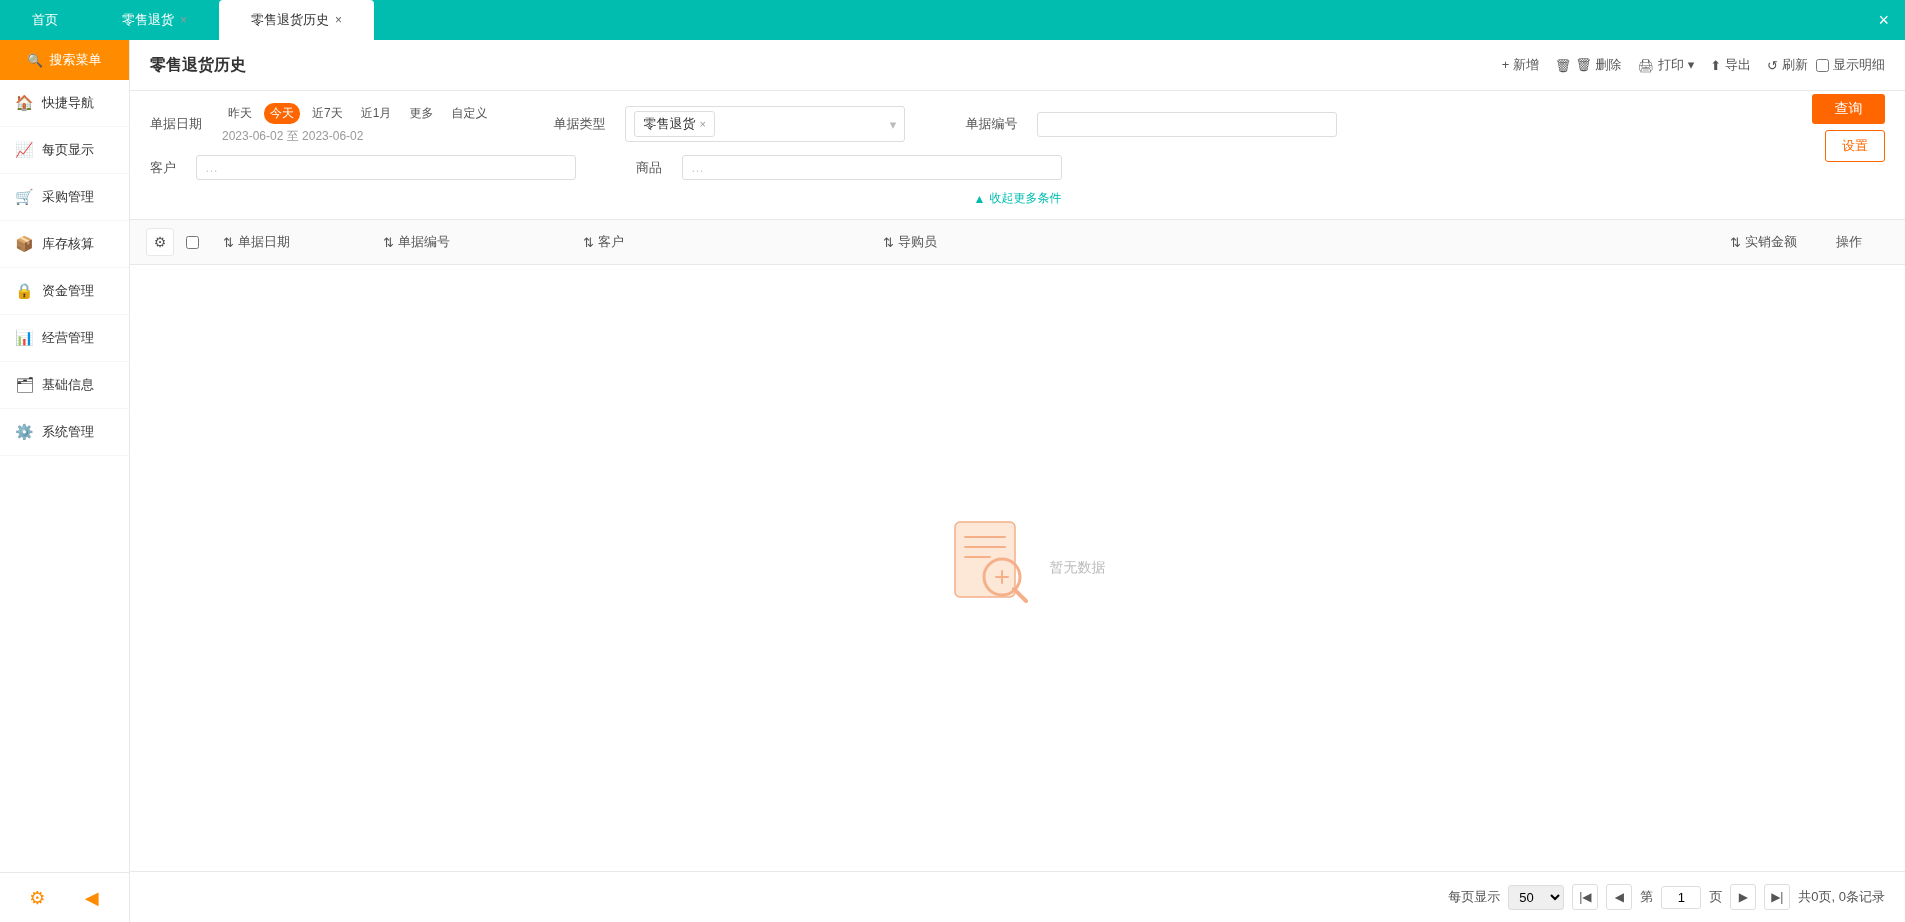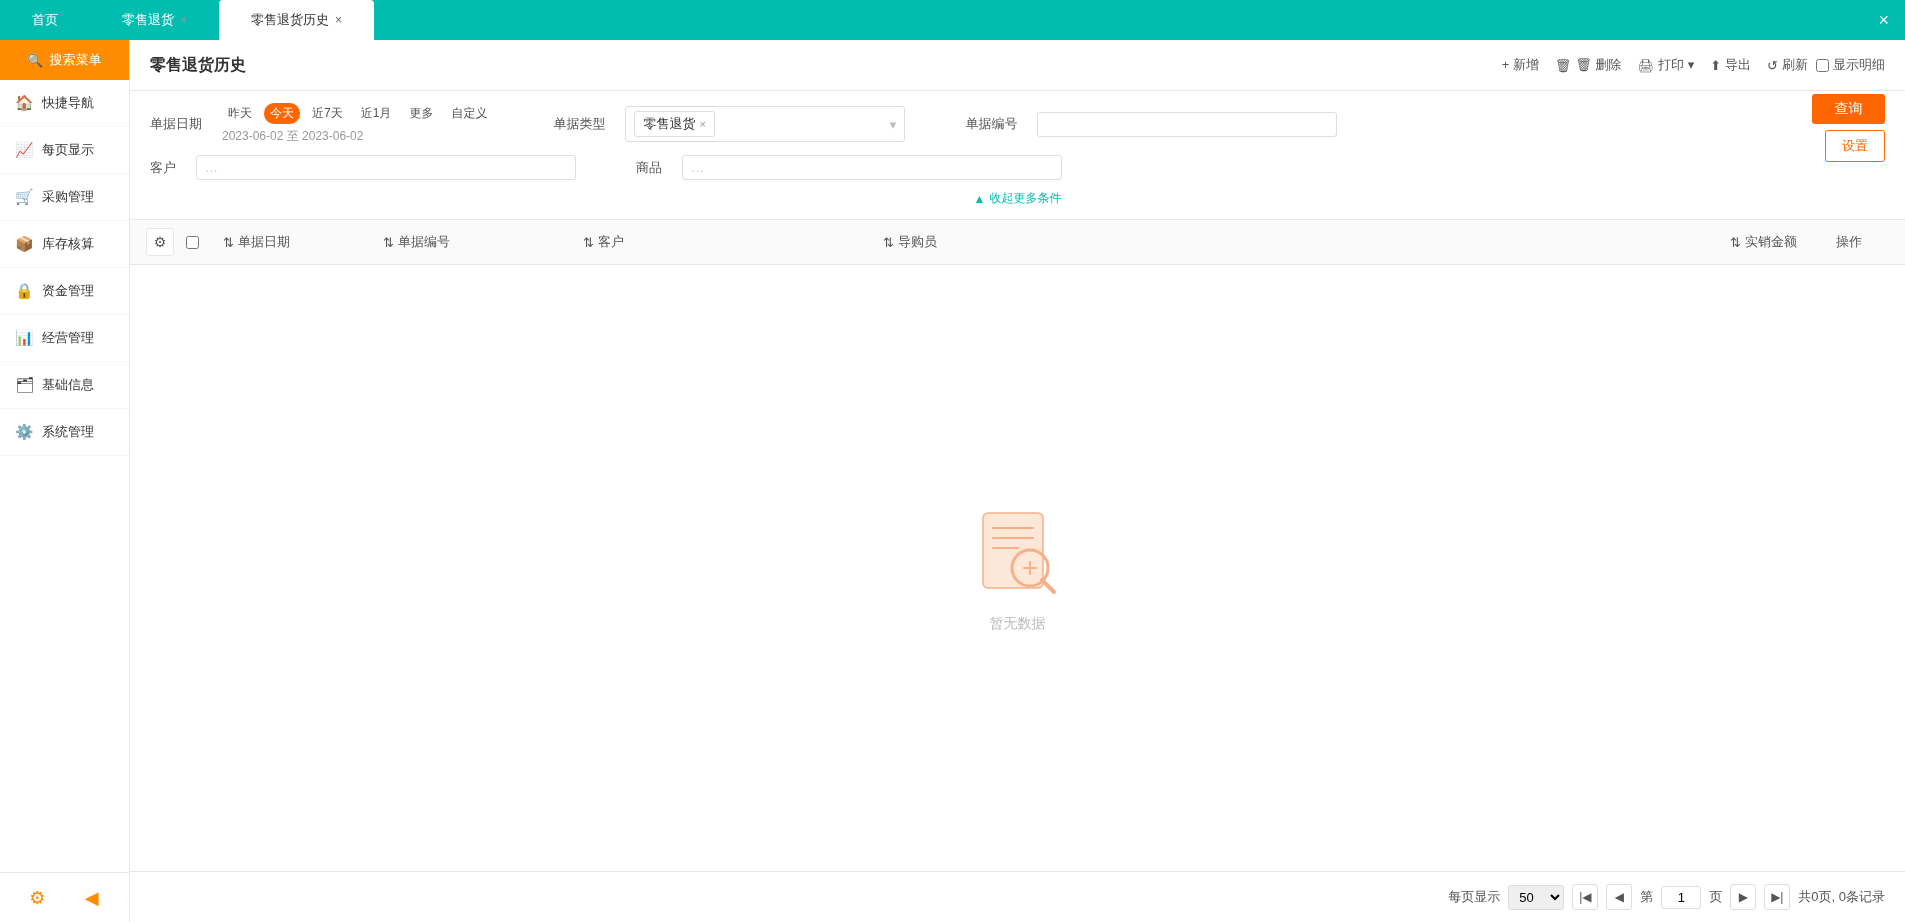--- a/index.html
+++ b/index.html
@@ -311,21 +311,21 @@
       font-size: 14px;
       border: 1px solid #e8e8e8;
       border-radius: 3px;
       background: #fff;
     }
 
     
     .empty-state {
       flex: 1;
       display: flex;
-      flex-direction: column;
+      flex-direction: row;
       align-items: center;
       justify-content: center;
       color: #ccc;
     }
     .empty-text {
       font-size: 14px;
       color: #bbb;
     }
 
     

